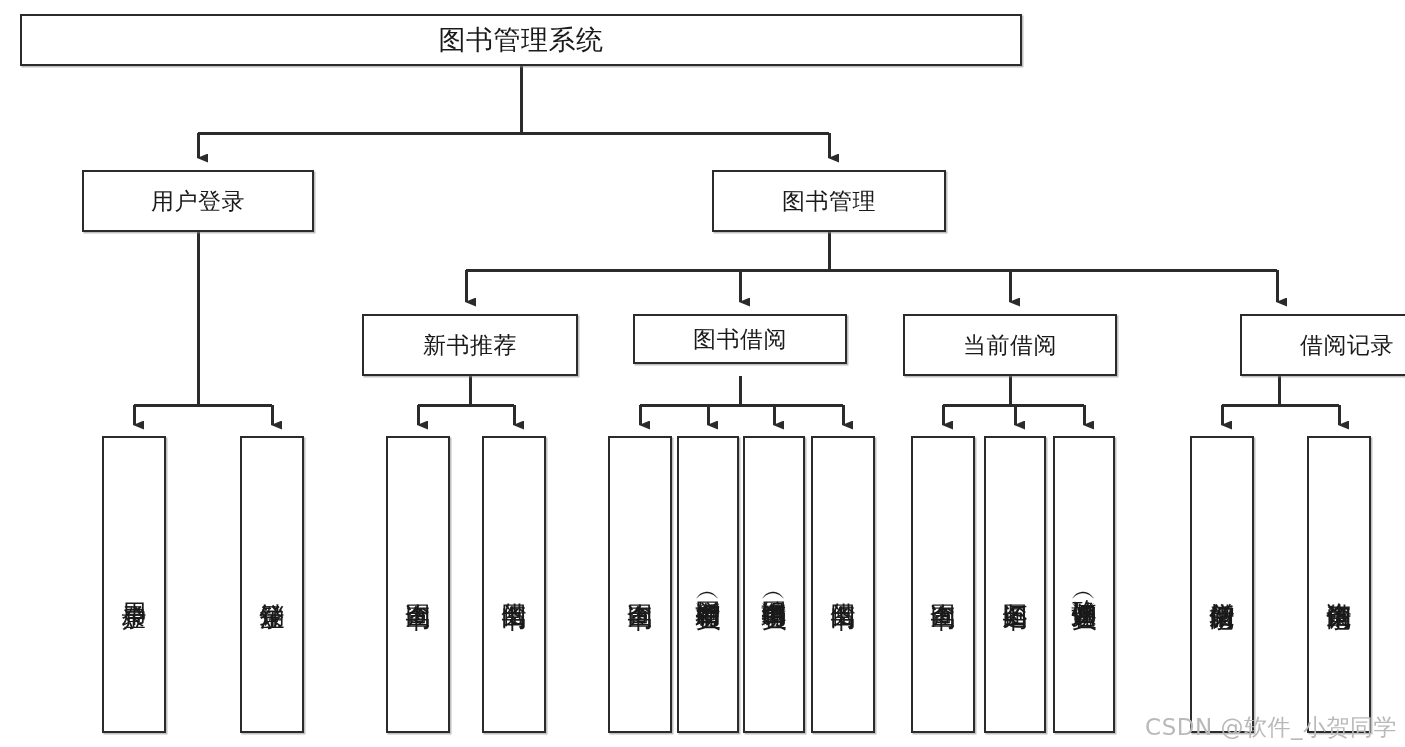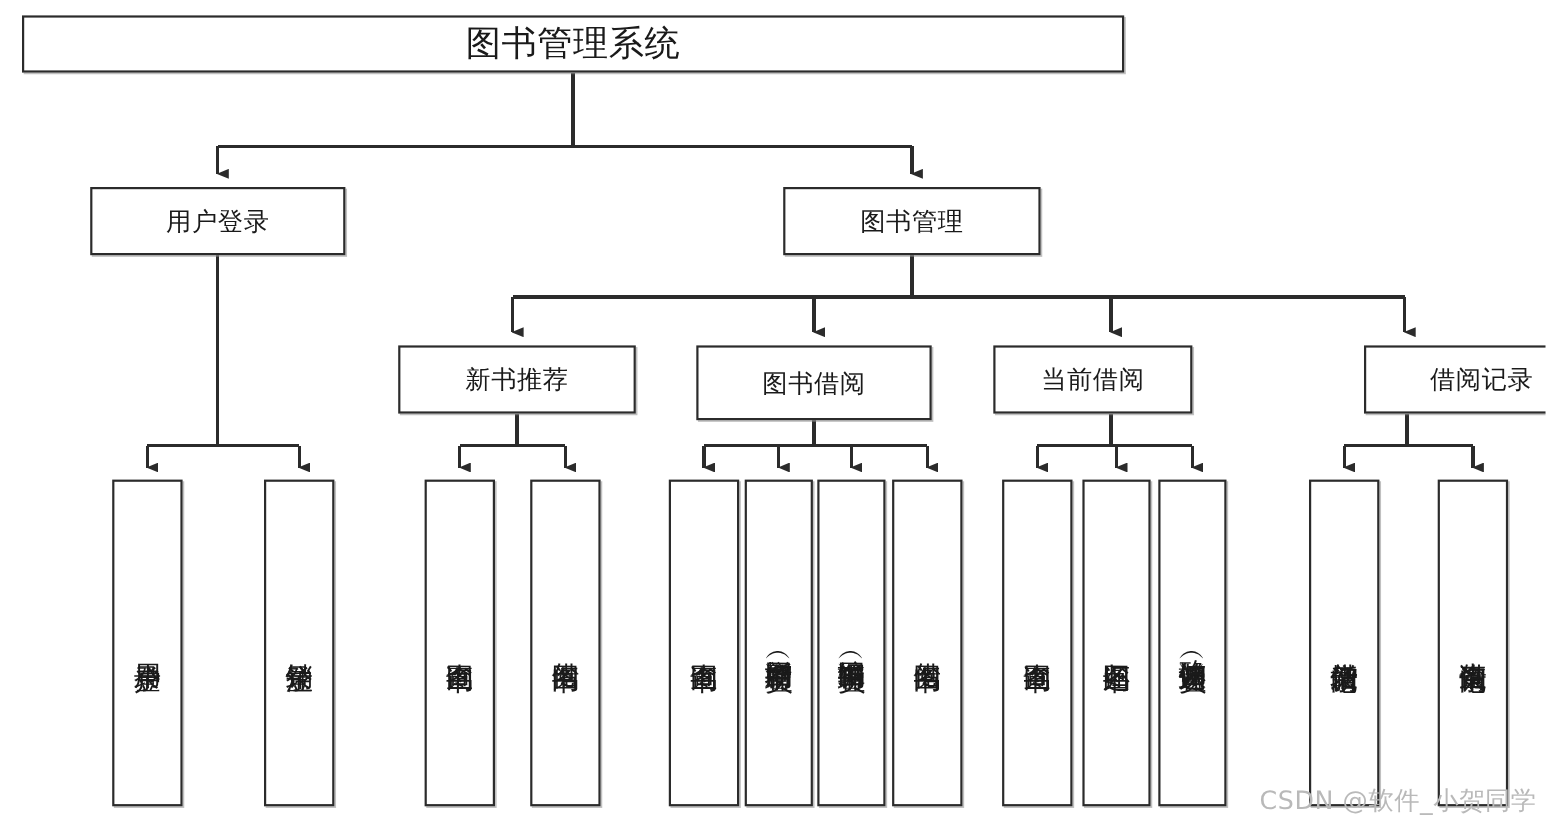--- a/index.html
+++ b/index.html
@@ -46,21 +46,21 @@
     align-items: center;
     justify-content: center;
     color: #1a1a1a;
     font-size: 25px;
     line-height: 1.08;
     writing-mode: vertical-rl;
     text-orientation: upright;
     letter-spacing: 1px;
     white-space: nowrap;
   }
-  .node-root .node-label-h { font-size: 32px; }
+  .node-root .node-label-h { font-size: 27px; }
   #connector-layer {
     position: absolute;
     left: 0; top: 0;
     width: 1405px;
     height: 747px;
     pointer-events: none;
   }
   #watermark {
     position: absolute;
     right: 8px;
@@ -148,24 +148,24 @@
   <div class="node-box" style="left: 82px; top: 170px; width: 232px; height: 62px;">
     <span class="node-label-h">用户登录</span>
   </div>
   <div class="node-box" style="left: 712px; top: 170px; width: 234px; height: 62px;">
     <span class="node-label-h">图书管理</span>
   </div>
 
   <div class="node-box" style="left: 362px; top: 314px; width: 216px; height: 62px;">
     <span class="node-label-h">新书推荐</span>
   </div>
-  <div class="node-box" style="left: 633px; top: 314px; width: 214px; height: 68px;">
+  <div class="node-box" style="left: 633px; top: 314px; width: 214px; height: 50px;">
     <span class="node-label-h">图书借阅</span>
   </div>
-  <div class="node-box" style="left: 903px; top: 314px; width: 181px; height: 62px;">
+  <div class="node-box" style="left: 903px; top: 314px; width: 214px; height: 62px;">
     <span class="node-label-h">当前借阅</span>
   </div>
   <div class="node-box" style="left: 1240px; top: 314px; width: 214px; height: 62px;">
     <span class="node-label-h">借阅记录</span>
   </div>
 
   <div class="node-box" style="left: 102px; top: 436px; width: 64px; height: 297px;">
     <span class="node-label-v">用户登录</span>
   </div>
   <div class="node-box" style="left: 240px; top: 436px; width: 64px; height: 297px;">

